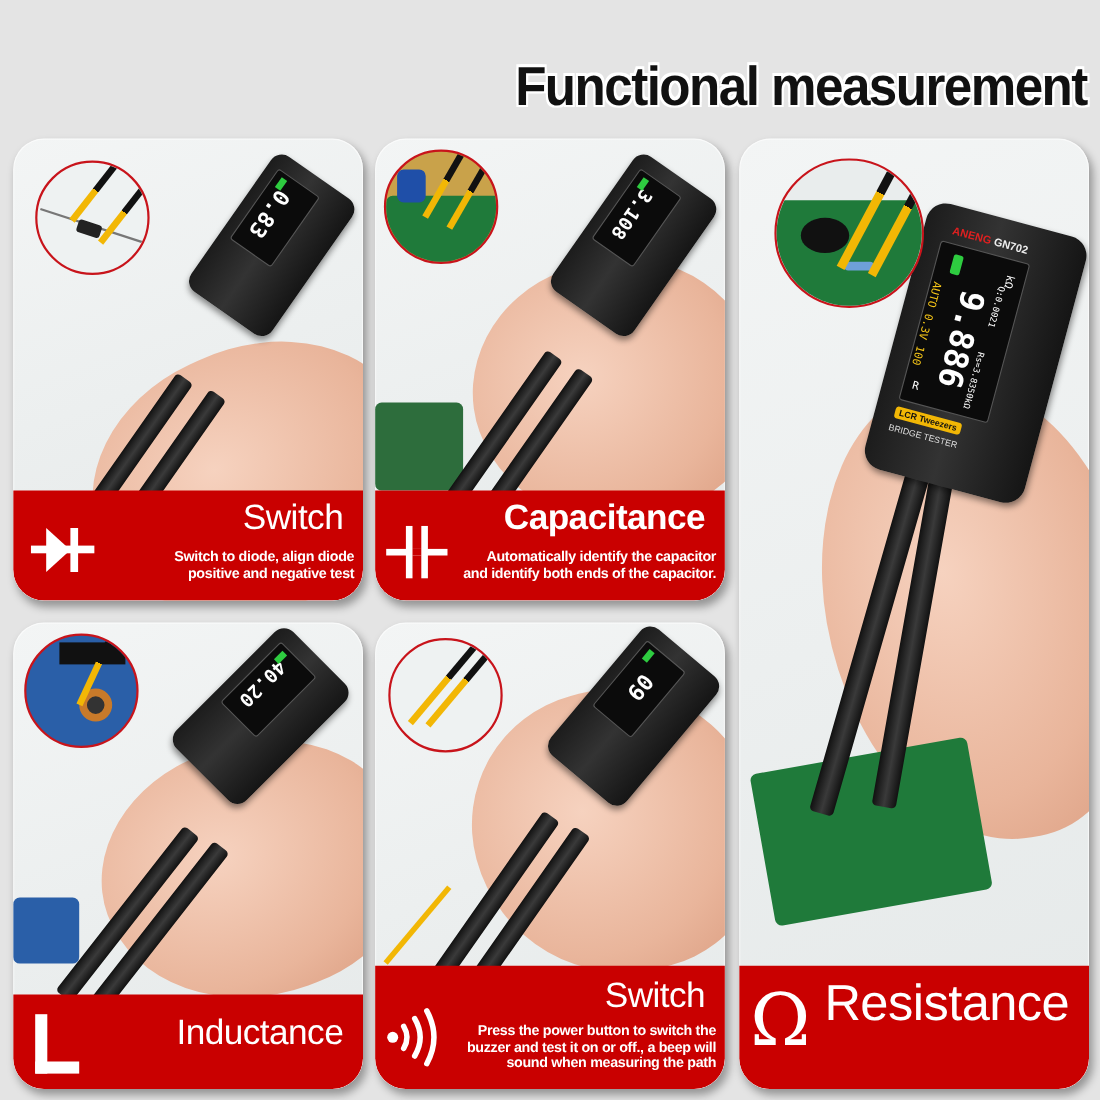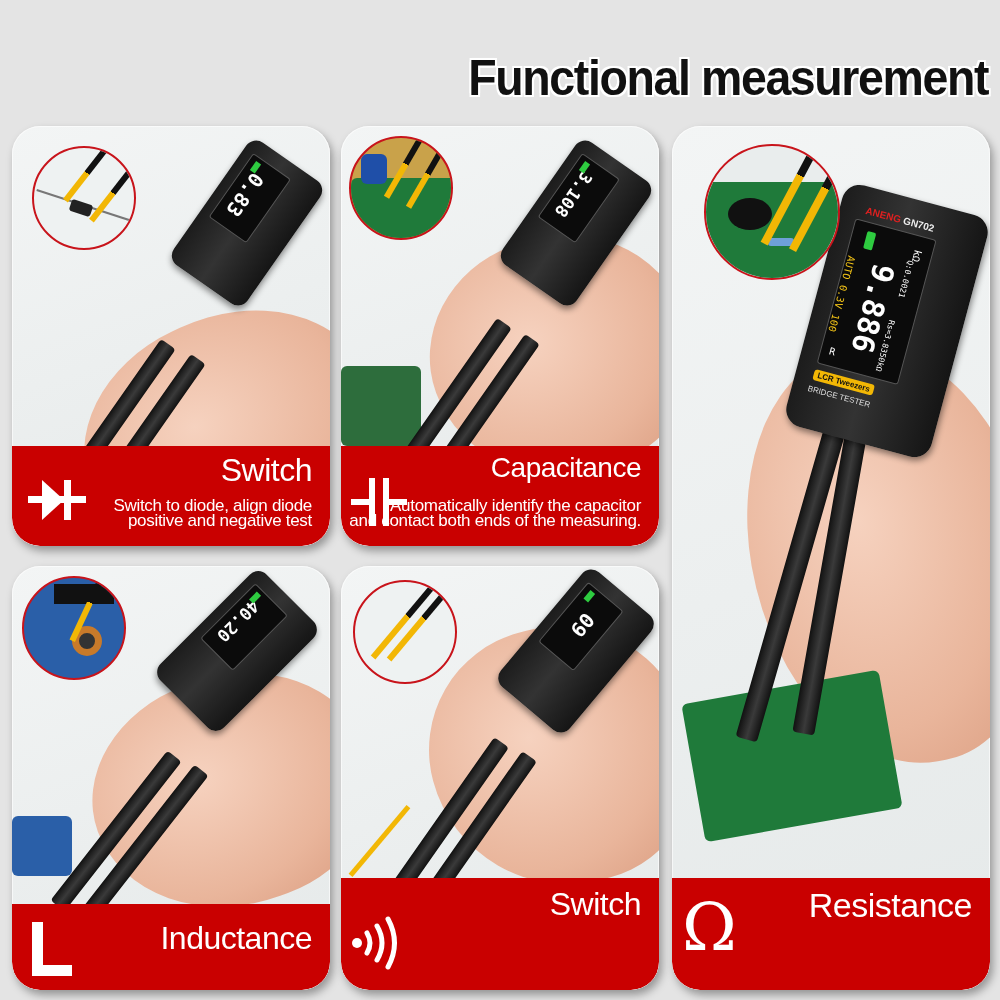--- a/index.html
+++ b/index.html
@@ -29,22 +29,22 @@
   .caption {
     position: absolute; left: 0; right: 0; bottom: 0;
     background: #c90000; border-radius: 0 0 28px 28px;
     color: #fff;
   }
   .cap-title {
     position: absolute; right: 18px; font-weight: normal; letter-spacing: -0.5px;
     line-height: 1; white-space: nowrap;
   }
   .cap-desc {
-    position: absolute; right: 18px; text-align: right; font-size: 17px;
-    line-height: 14.5px; letter-spacing: -0.3px; white-space: pre-line; font-weight: normal;
+    position: absolute; right: 8px; text-align: right; font-size: 13px;
+    line-height: 14.5px; letter-spacing: -0.3px; white-space: pre-line; font-weight: bold;
   }
   .cap-icon { position: absolute; }
   .hand {
     position: absolute; border-radius: 48% 52% 45% 55%;
     background: radial-gradient(ellipse at 40% 40%, #f6d2bf 0%, #e9b59b 60%, #d8997c 100%);
   }
   .device {
     position: absolute; background: linear-gradient(90deg, #1c1c1c, #333 45%, #151515);
     border-radius: 12px; box-shadow: 2px 3px 6px rgba(0,0,0,0.45);
   }
@@ -112,23 +112,23 @@
       <div style="position:absolute;left:72px;top:4px;width:6px;height:70px;background:linear-gradient(#111 45%,#f2b705 45%);transform:rotate(30deg);"></div>
     </div>
   </div>
   <div class="caption" style="height:100px;">
     <svg class="cap-icon" style="left:10px;top:32px;" width="56" height="48" viewBox="0 0 56 48">
       <rect x="0" y="21" width="56" height="6" fill="#fff"></rect>
       <rect x="18" y="0" width="6" height="48" fill="#fff"></rect>
       <rect x="32" y="0" width="6" height="48" fill="#fff"></rect>
       <rect x="24" y="21" width="8" height="6" fill="#c90000"></rect>
     </svg>
-    <div class="cap-title" style="top:8px;font-size:28px;">Capacitance</div>
+    <div class="cap-title" style="top:8px;font-size:32px;font-weight:bold;">Capacitance</div>
     <div class="cap-desc" style="top:53px;">Automatically identify the capacitor
-and contact both ends of the measuring.</div>
+and identify both ends of the capacitor.</div>
   </div>
 </div>
 
 <div class="panel" style="left:12px;top:566px;width:318px;height:424px;">
   <div class="photo">
     <div class="hand" style="left:80px;top:110px;width:280px;height:230px;transform:rotate(-20deg);"></div>
     <div class="pcb" style="left:0;top:250px;width:60px;height:60px;background:#2a5fa8;"></div>
     <div class="prong" style="left:95px;top:170px;width:18px;height:190px;transform:rotate(38deg);"></div>
     <div class="prong" style="left:122px;top:184px;width:18px;height:190px;transform:rotate(38deg);"></div>
     <div class="device" style="left:180px;top:10px;width:90px;height:150px;transform:rotate(45deg);">
@@ -170,20 +170,23 @@
     </div>
   </div>
   <div class="caption" style="height:112px;">
     <svg class="cap-icon" style="left:10px;top:38px;" width="50" height="54" viewBox="0 0 50 54">
       <circle cx="6" cy="27" r="5" fill="#fff"></circle>
       <path d="M16 17 Q22 27 16 37" stroke="#fff" stroke-width="5" fill="none" stroke-linecap="round"></path>
       <path d="M26 10 Q36 27 26 44" stroke="#fff" stroke-width="5" fill="none" stroke-linecap="round"></path>
       <path d="M37 3 Q50 27 37 51" stroke="#fff" stroke-width="5" fill="none" stroke-linecap="round"></path>
     </svg>
     <div class="cap-title" style="top:10px;font-size:32px;">Switch</div>
+    <div class="cap-desc" style="top:52px;">Press the power button to switch the
+buzzer  and test it on or off., a beep will
+sound when measuring the path</div>
   </div>
 </div>
 
 <div class="panel" style="left:672px;top:126px;width:318px;height:864px;">
   <div class="photo">
     <div class="hand" style="left:80px;top:220px;width:280px;height:420px;transform:rotate(-10deg);"></div>
     <div class="pcb" style="left:20px;top:560px;width:200px;height:140px;transform:rotate(-10deg);"></div>
     <div class="prong" style="left:110px;top:280px;width:22px;height:340px;transform:rotate(16deg);"></div>
     <div class="prong" style="left:148px;top:290px;width:22px;height:320px;transform:rotate(10deg);"></div>
     <div class="device" style="left:140px;top:70px;width:150px;height:250px;transform:rotate(15deg);border-radius:18px;">
@@ -206,15 +209,15 @@
     <div class="inset" style="left:32px;top:18px;width:136px;height:136px;background:#e9eded;">
       <div class="pcb" style="left:-10px;top:36px;width:150px;height:110px;"></div>
       <div style="position:absolute;left:22px;top:52px;width:44px;height:32px;background:#111;border-radius:50%;"></div>
       <div style="position:absolute;left:62px;top:92px;width:26px;height:8px;background:#6ea0d8;border-radius:3px;"></div>
       <div style="position:absolute;left:80px;top:-6px;width:8px;height:110px;background:linear-gradient(#111 30%,#f2b705 30%);transform:rotate(28deg);"></div>
       <div style="position:absolute;left:106px;top:10px;width:8px;height:100px;background:linear-gradient(#111 30%,#f2b705 30%);transform:rotate(28deg);"></div>
     </div>
   </div>
   <div class="caption" style="height:112px;">
     <div class="cap-icon" style="left:10px;top:10px;font-family:'DejaVu Serif', serif;font-size:66px;line-height:80px;color:#fff;">Ω</div>
-    <div class="cap-title" style="top:10px;font-size:34px;">Resistance</div>
+    <div class="cap-title" style="top:10px;font-size:46px;">Resistance</div>
   </div>
 </div>
 
 </body></html>

